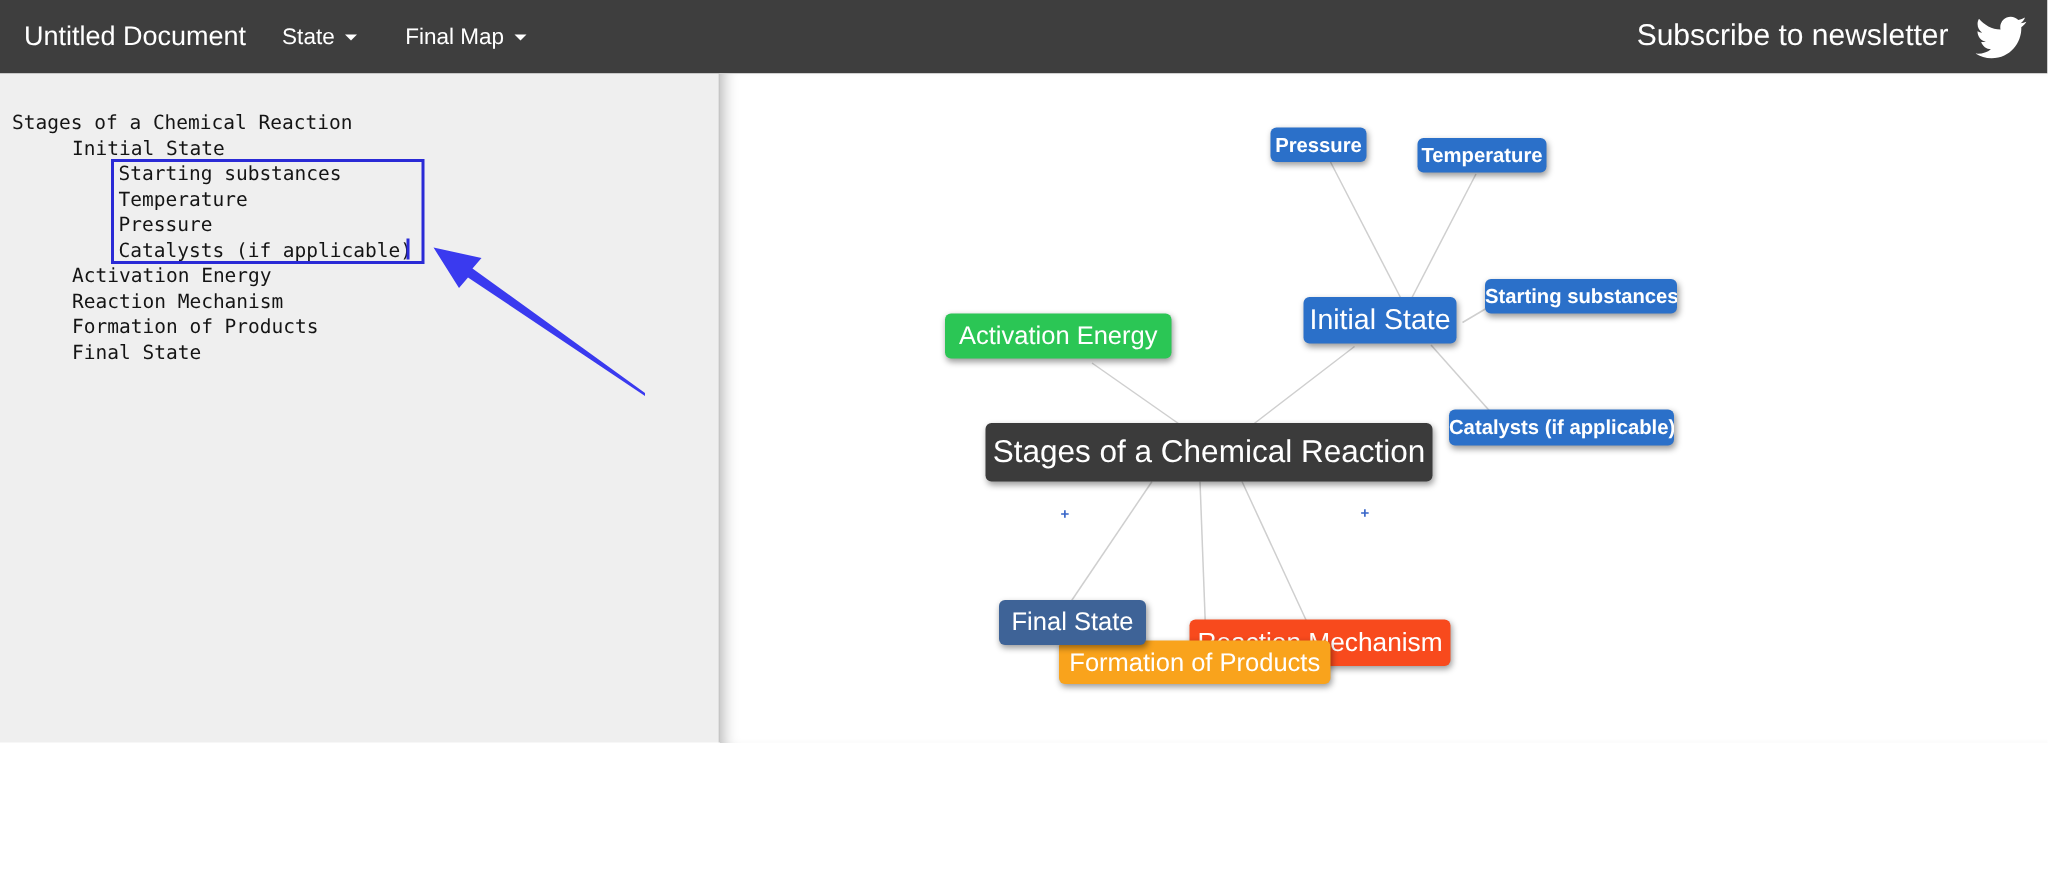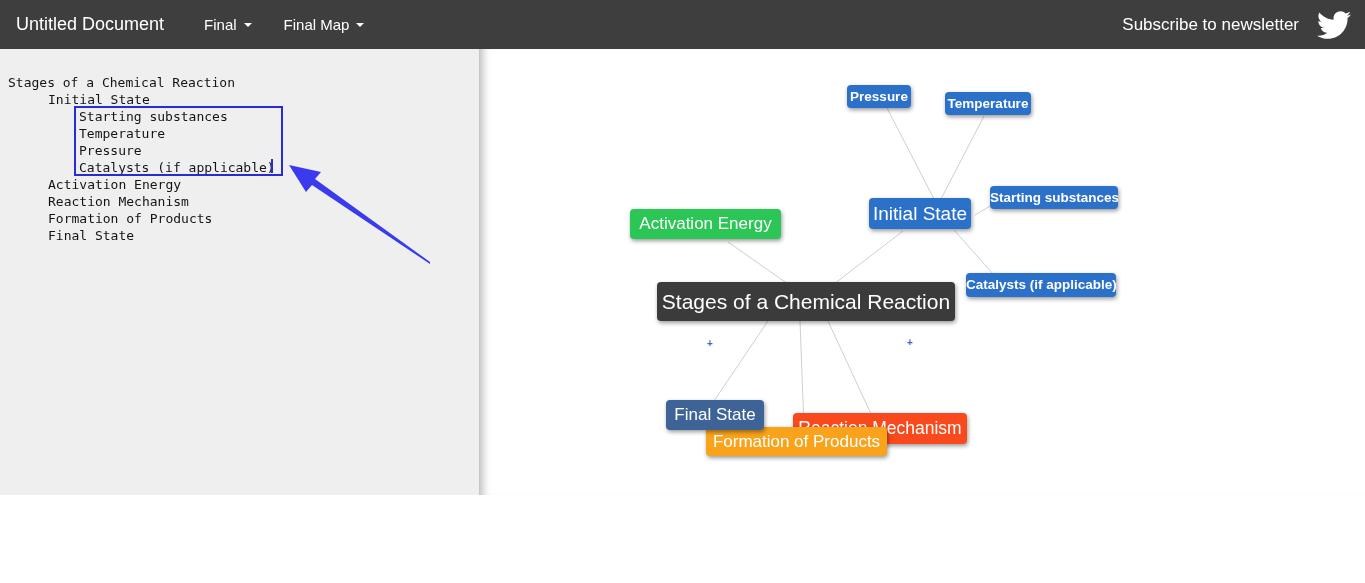--- a/index.html
+++ b/index.html
@@ -1,24 +1,24 @@
 <!DOCTYPE html>
 <html><head>
 <meta charset="utf-8">
 <style>
   html,body{margin:0;padding:0;}
   body{width:1365px;height:583px;overflow:hidden;background:#fff;font-family:"Liberation Sans",sans-serif;}
 
   
   .topbar{height:49px;background:#3e3e3e;display:flex;align-items:center;padding:0 14px 0 16px;box-sizing:border-box;}
-  .doc-title{color:#fff;font-size:18px;margin-right:40px;white-space:nowrap;}
+  .doc-title{color:#fff;font-size:18px;margin-right:24px;white-space:nowrap;}
   .menu{color:#fff;font-size:15px;margin-right:32px;display:flex;align-items:center;cursor:pointer;white-space:nowrap;}
   .caret{width:0;height:0;border-left:4px solid transparent;border-right:4px solid transparent;border-top:4px solid #fff;margin-left:7px;display:inline-block;}
   .spacer{flex:1;}
-  .subscribe{color:#fff;font-size:17px;margin-right:18px;cursor:pointer;white-space:nowrap;}
+  .subscribe{color:#fff;font-size:20px;margin-right:18px;cursor:pointer;white-space:nowrap;}
   .twitter{width:34px;height:34px;fill:#fff;cursor:pointer;}
 
   
   .main{display:flex;height:446px;}
 
   
   .editor{width:479px;background:#efefef;position:relative;flex:none;}
   .outline{position:absolute;top:25px;left:0;right:0;font-family:"DejaVu Sans Mono","Liberation Mono",monospace;
            font-size:13px;line-height:17px;color:#141414;white-space:pre;}
   .sel-box{position:absolute;left:74px;top:57px;width:205px;height:66px;border:2px solid #2a2ad6;pointer-events:none;}
@@ -46,21 +46,21 @@
   .plus{position:absolute;font-size:10px;font-weight:bold;color:#3a67c9;z-index:0;}
   .p1{left:227px;top:289px;}
   .p2{left:427px;top:288px;}
 </style>
 </head>
 <body>
 
 <header class="topbar">
   <div class="doc-title">Untitled Document</div>
   <div class="menu">
-    <span>Final</span>
+    <span>State</span>
     <span class="caret"></span>
   </div>
   <div class="menu">
     <span>Final Map</span>
     <span class="caret"></span>
   </div>
   <div class="spacer"></div>
   <div class="subscribe">Subscribe to newsletter</div>
   <svg class="twitter" viewBox="0 0 24 24">
     <path d="M23.954 4.569c-.885.389-1.83.654-2.825.775 1.014-.611 1.794-1.574 2.163-2.723-.951.555-2.005.959-3.127 1.184-.896-.959-2.173-1.559-3.591-1.559-2.717 0-4.92 2.203-4.92 4.917 0 .39.045.765.127 1.124C7.691 8.094 4.066 6.13 1.64 3.161c-.427.722-.666 1.561-.666 2.475 0 1.71.87 3.213 2.188 4.096-.807-.026-1.566-.248-2.228-.616v.061c0 2.385 1.693 4.374 3.946 4.827-.413.111-.849.171-1.296.171-.314 0-.615-.03-.916-.086.631 1.953 2.445 3.377 4.604 3.417-1.68 1.319-3.809 2.105-6.102 2.105-.39 0-.779-.023-1.17-.067 2.189 1.394 4.768 2.209 7.557 2.209 9.054 0 13.999-7.496 13.999-13.986 0-.209 0-.42-.015-.63.961-.689 1.8-1.56 2.46-2.548z"></path>

